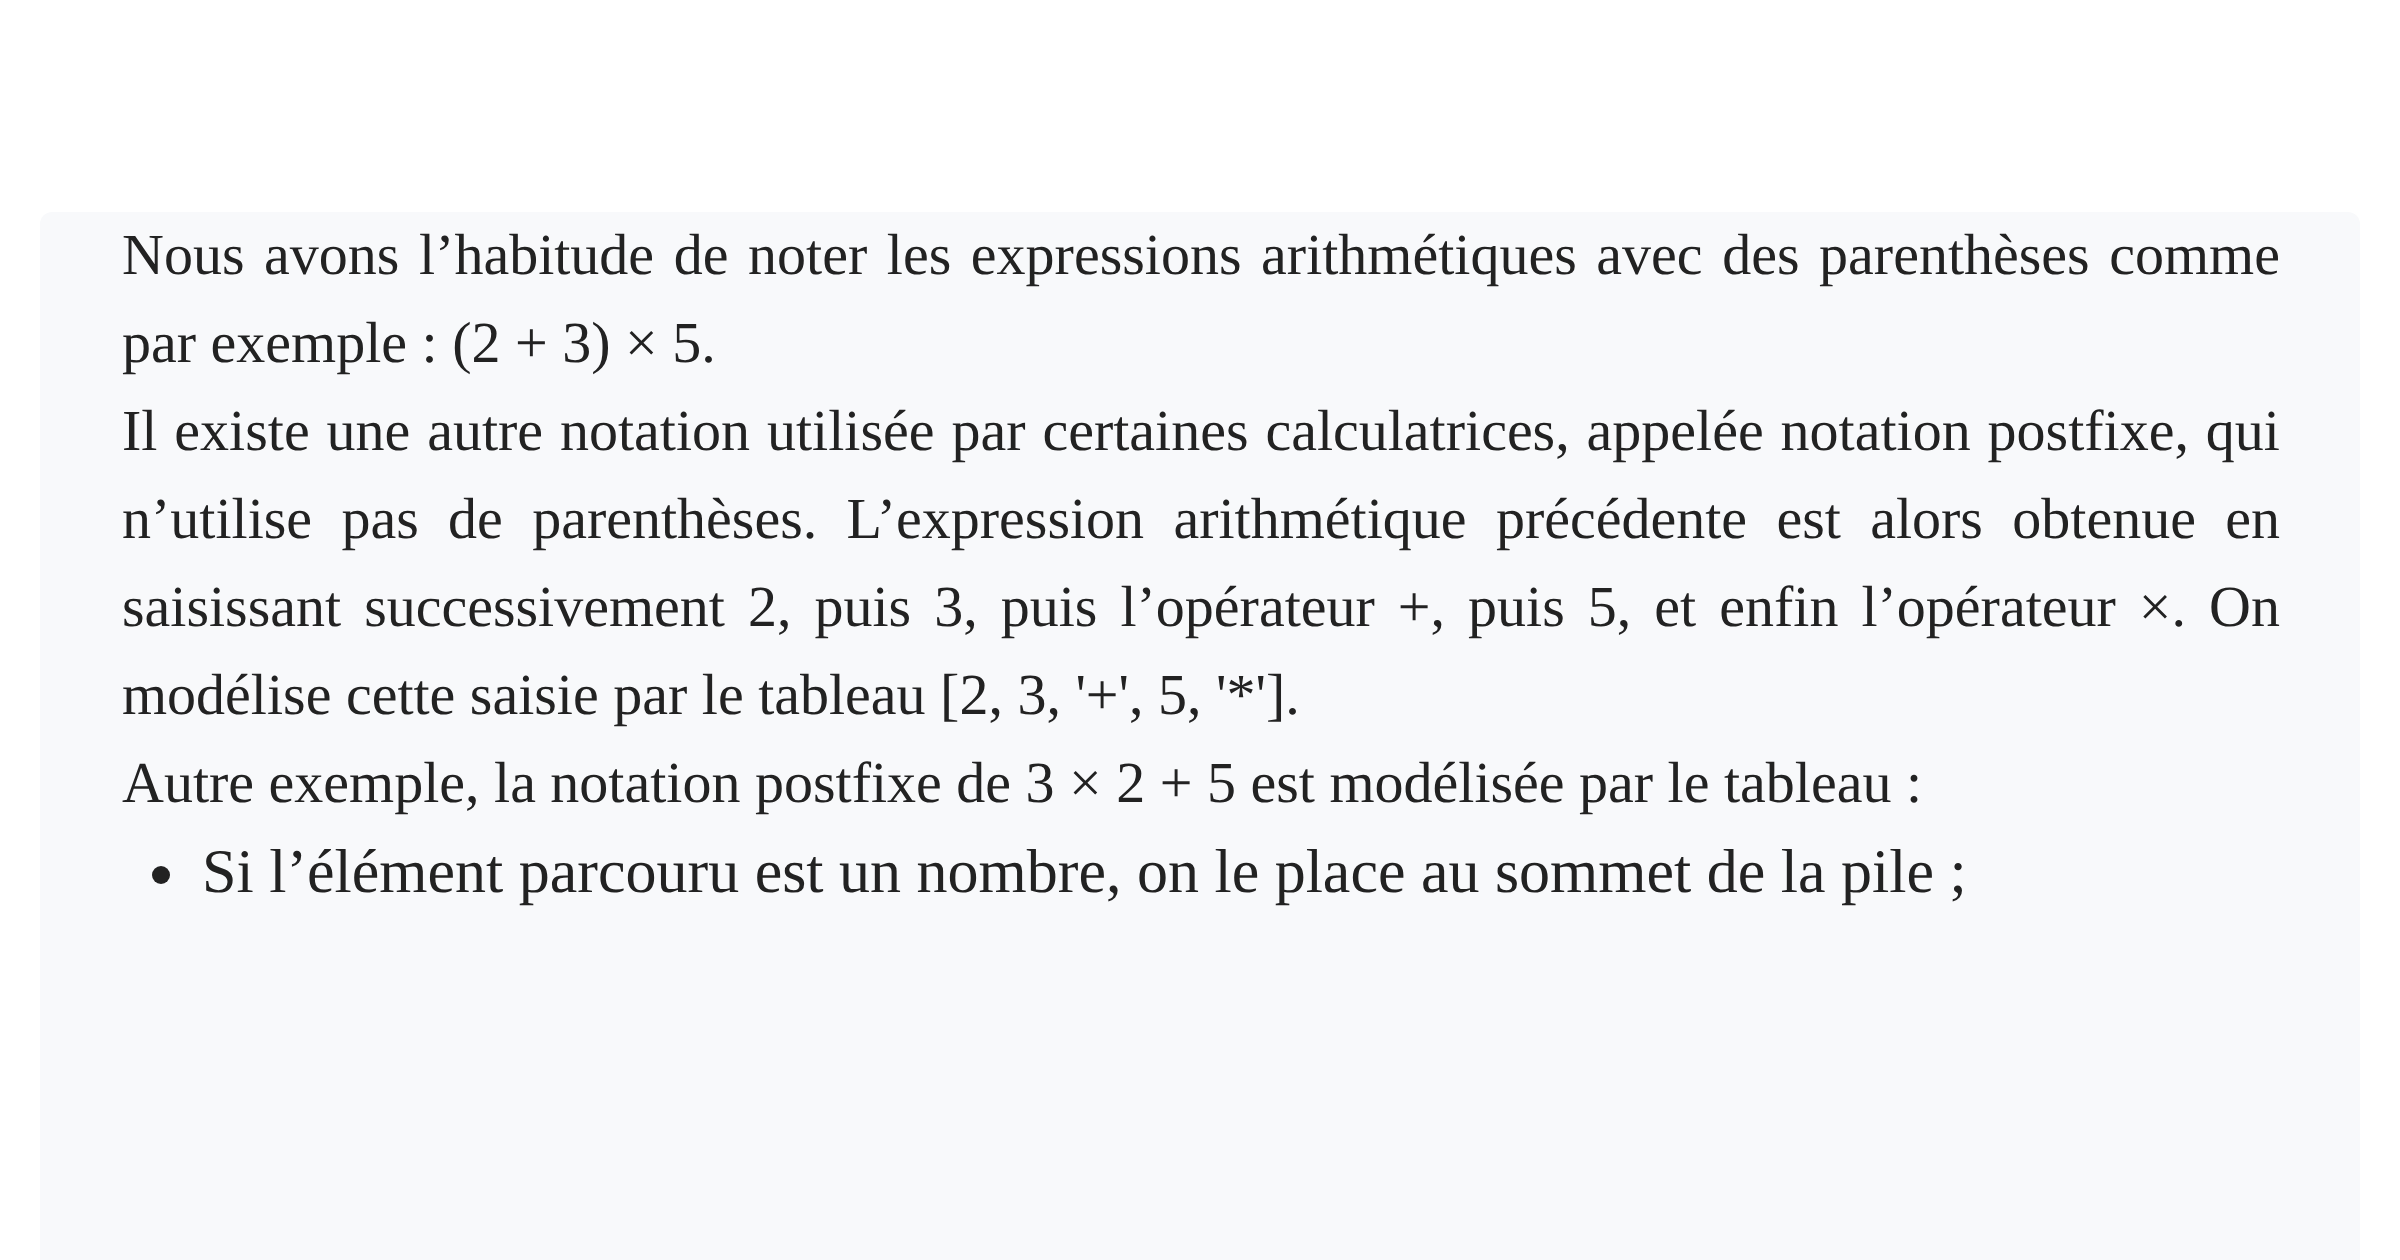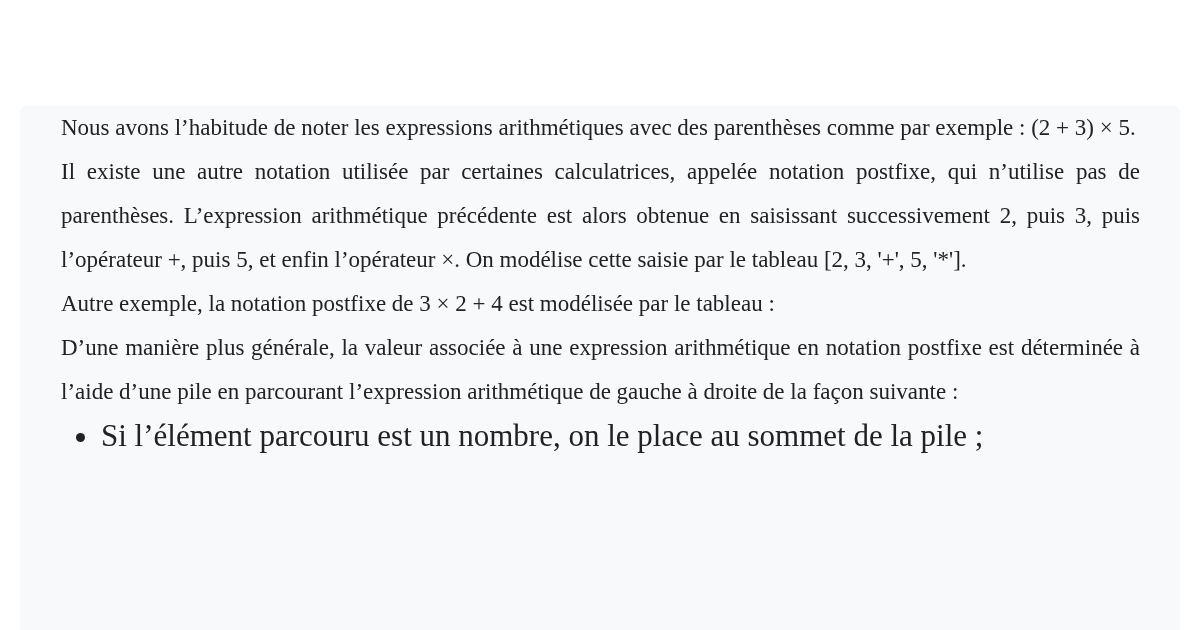--- a/index.html
+++ b/index.html
@@ -18,40 +18,39 @@
       width: 1160px;
       height: 560px;
       background: #f8f9fb;
       border-radius: 6px;
       box-sizing: border-box;
       padding: 0 40px 0 41px;
     }
     .content { padding-top: 0px; }
     p {
       margin: 0 0 0 0;
-      font-size: 23px;
+      font-size: 29px;
       line-height: 44px;
       text-align: justify;
       text-align-last: left;
     }
     p.first { margin-top: 0px; }
     ul {
       margin: 0;
       padding-left: 40px;
       font-size: 31px;
       line-height: 44px;
     }
     li { list-style: disc; }
   </style>
 </head>
 <body>
 
 <div class="card">
   <div class="content">
     <p class="first">Nous avons l’habitude de noter les expressions arithmétiques avec des parenthèses comme par exemple : (2 + 3) × 5.</p>
     <p>Il existe une autre notation utilisée par certaines calculatrices, appelée notation postfixe, qui n’utilise pas de parenthèses. L’expression arithmétique précédente est alors obtenue en saisissant successivement 2, puis 3, puis l’opérateur +, puis 5, et enfin l’opérateur ×. On modélise cette saisie par le tableau [2, 3, '+', 5, '*'].</p>
-    <p>Autre exemple, la notation postfixe de 3 × 2 + 4 est modélisée par le tableau :</p>
-    <p>D’une manière plus générale, la valeur associée à une expression arithmétique en notation postfixe est déterminée à l’aide d’une pile en parcourant l’expression arithmétique de gauche à droite de la façon suivante :</p>
+    <p>Autre exemple, la notation postfixe de 3 × 2 + 5 est modélisée par le tableau :</p>
     <ul>
       <li>Si l’élément parcouru est un nombre, on le place au sommet de la pile ;</li>
     </ul>
   </div>
 </div>
 
 </body></html>

